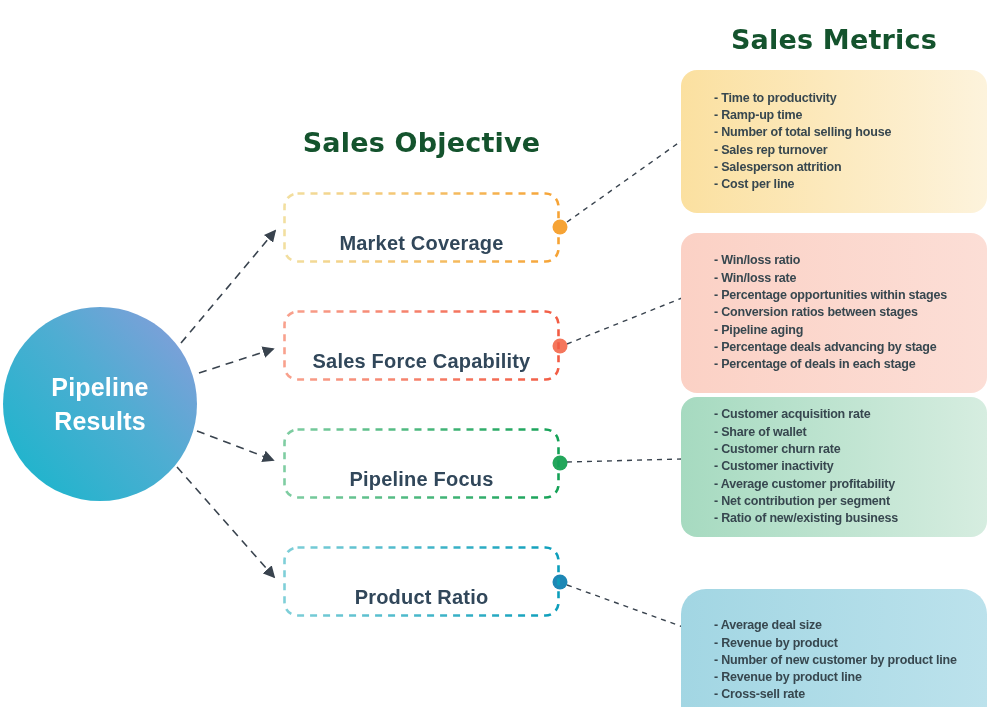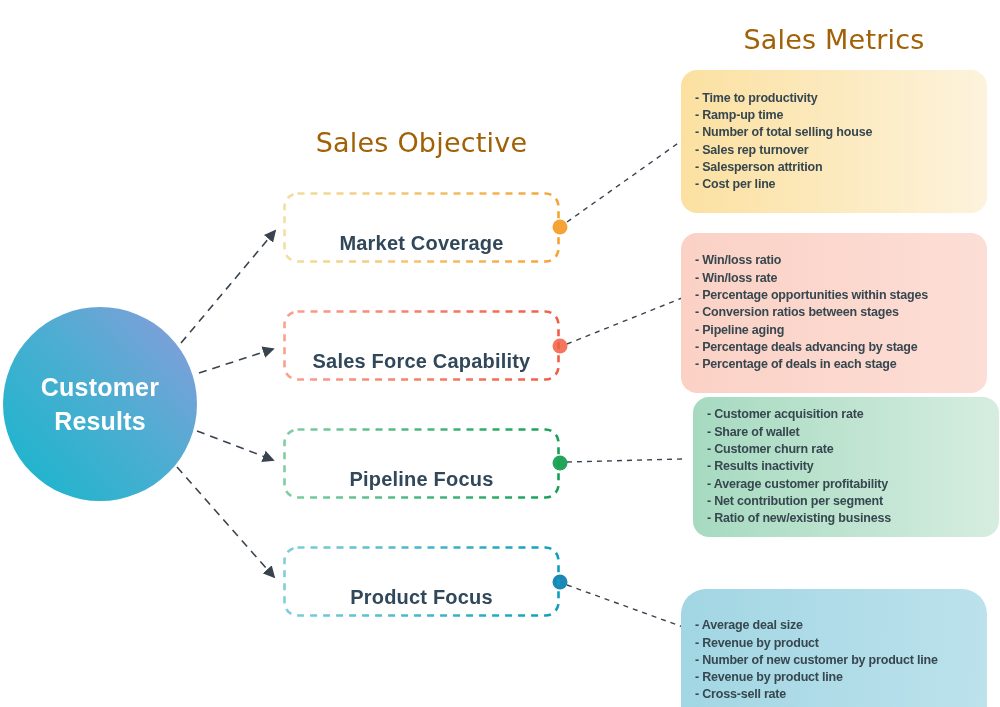--- a/index.html
+++ b/index.html
@@ -2,21 +2,21 @@
 <html><head>
 <meta charset="utf-8">
 <style>
   html,body{margin:0;padding:0;background:#ffffff;}
   .canvas{
     position:relative;width:1000px;height:707px;background:#ffffff;overflow:hidden;
     font-family:"Liberation Sans","DejaVu Sans",sans-serif;
   }
   .title{
     position:absolute;text-align:center;font-family:"DejaVu Sans",sans-serif;
-    font-weight:400;font-size:27px;color:#a16207;letter-spacing:.2px;
+    font-weight:700;font-size:27px;color:#14532d;letter-spacing:.2px;
   }
   .title-right{left:681px;width:306px;top:24px;}
   .title-left{left:283px;width:277px;top:127px;}
 
   
   .root-node{
     position:absolute;left:3px;top:307px;width:194px;height:194px;border-radius:50%;
     background:linear-gradient(48deg,#1CB5CC 8%,#4FADD2 55%,#8C9BDB 100%);
     display:flex;align-items:center;justify-content:center;
   }
@@ -33,43 +33,43 @@
   .obj-border{position:absolute;left:0;top:0;width:100%;height:100%;}
   .obj-label{
     position:relative;font-size:20px;font-weight:700;color:#31475A;letter-spacing:.2px;margin-top:31px;
   }
   #box-1{top:192px;} #box-2{top:310px;} #box-3{top:428px;} #box-4{top:546px;}
 
   
   .panel{
     position:absolute;left:681px;width:306px;border-radius:16px;
     display:flex;flex-direction:column;justify-content:center;
-    padding-left:14px;padding-right:8px;box-sizing:border-box;
+    padding-left:33px;padding-right:8px;box-sizing:border-box;
   }
   #panel-1{top:70px;height:143px;background:linear-gradient(90deg,#FBE0A0,#FDF3DC);}
   #panel-2{top:233px;height:160px;background:linear-gradient(90deg,#FBD1C5,#FCDED6);}
-  #panel-3{top:397px;height:140px;background:linear-gradient(90deg,#A6DAC0,#D6EDE0);margin-left:12px;}
+  #panel-3{top:397px;height:140px;background:linear-gradient(90deg,#A6DAC0,#D6EDE0);}
   #panel-4{top:589px;height:143px;background:linear-gradient(92deg,#A2D6E3,#BCE2EC);border-radius:25px;}
   .metric-item{
     font-size:12.5px;font-weight:700;color:#37474F;line-height:17.3px;
     letter-spacing:-0.2px;white-space:nowrap;
   }
 
   .overlay{position:absolute;left:0;top:0;width:1000px;height:707px;pointer-events:none;}
 </style>
 </head>
 <body>
 
 <div class="canvas">
 
   <div class="title title-left">Sales Objective</div>
   <div class="title title-right">Sales Metrics</div>
 
   <div class="root-node">
-    <div class="root-label">Customer
+    <div class="root-label">Pipeline
 Results</div>
   </div>
 
   <svg class="overlay" width="1000" height="707" viewBox="0 0 1000 707" xmlns="http://www.w3.org/2000/svg">
     <defs>
       <marker id="ah" viewBox="0 0 10 10" refX="8.5" refY="5" markerWidth="7.5" markerHeight="7.5" orient="auto-start-reverse">
         <path d="M0,0 L10,5 L0,10 z" fill="#39434E"></path>
       </marker>
     </defs>
 
@@ -135,21 +135,21 @@
   <div class="obj-box" id="box-4">
     <svg class="obj-border" width="277" height="71" viewBox="0 0 277 71">
       <defs>
           <linearGradient id="bg4" x1="0" y1="0" x2="1" y2="0">
         <stop offset="0" stop-color="#7FCFD8"></stop>
             <stop offset="1" stop-color="#0C9EBB"></stop>
       </linearGradient>
         </defs>
       <rect x="1.5" y="1.5" width="274" height="68" rx="13" fill="none" stroke="url(#bg4)" stroke-width="2.6" stroke-dasharray="7 6"></rect>
     </svg>
-    <div class="obj-label">Product Focus</div>
+    <div class="obj-label">Product Ratio</div>
   </div>
 
   <div class="panel" id="panel-1">
       <div class="metric-item">- Time to productivity</div>
       <div class="metric-item">- Ramp-up time</div>
       <div class="metric-item">- Number of total selling house</div>
       <div class="metric-item">- Sales rep turnover</div>
       <div class="metric-item">- Salesperson attrition</div>
       <div class="metric-item">- Cost per line</div>
     </div>
@@ -159,21 +159,21 @@
       <div class="metric-item">- Percentage opportunities within stages</div>
       <div class="metric-item">- Conversion ratios between stages</div>
       <div class="metric-item">- Pipeline aging</div>
       <div class="metric-item">- Percentage deals advancing by stage</div>
       <div class="metric-item">- Percentage of deals in each stage</div>
     </div>
   <div class="panel" id="panel-3">
       <div class="metric-item">- Customer acquisition rate</div>
       <div class="metric-item">- Share of wallet</div>
       <div class="metric-item">- Customer churn rate</div>
-      <div class="metric-item">- Results inactivity</div>
+      <div class="metric-item">- Customer inactivity</div>
       <div class="metric-item">- Average customer profitability</div>
       <div class="metric-item">- Net contribution per segment</div>
       <div class="metric-item">- Ratio of new/existing business</div>
     </div>
   <div class="panel" id="panel-4">
       <div class="metric-item">- Average deal size</div>
       <div class="metric-item">- Revenue by product</div>
       <div class="metric-item">- Number of new customer by product line</div>
       <div class="metric-item">- Revenue by product line</div>
       <div class="metric-item">- Cross-sell rate</div>

